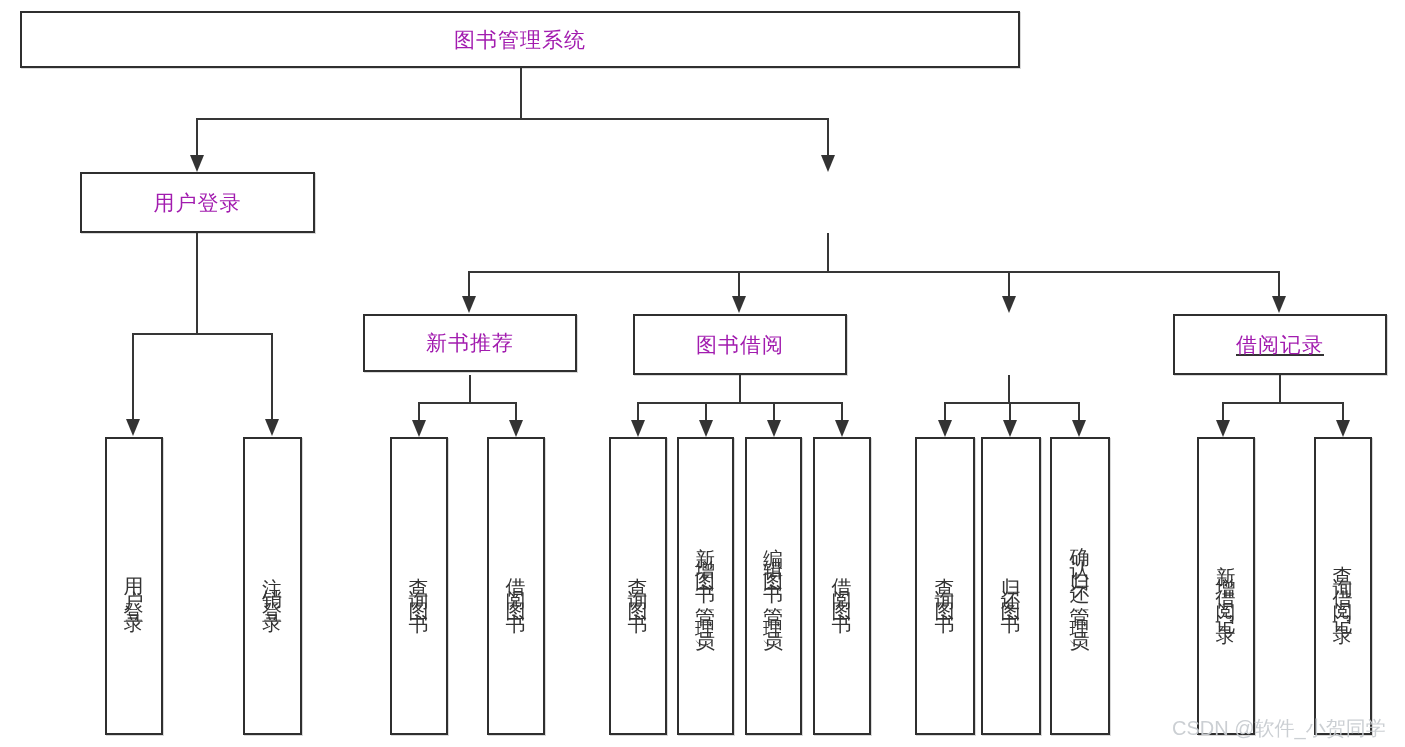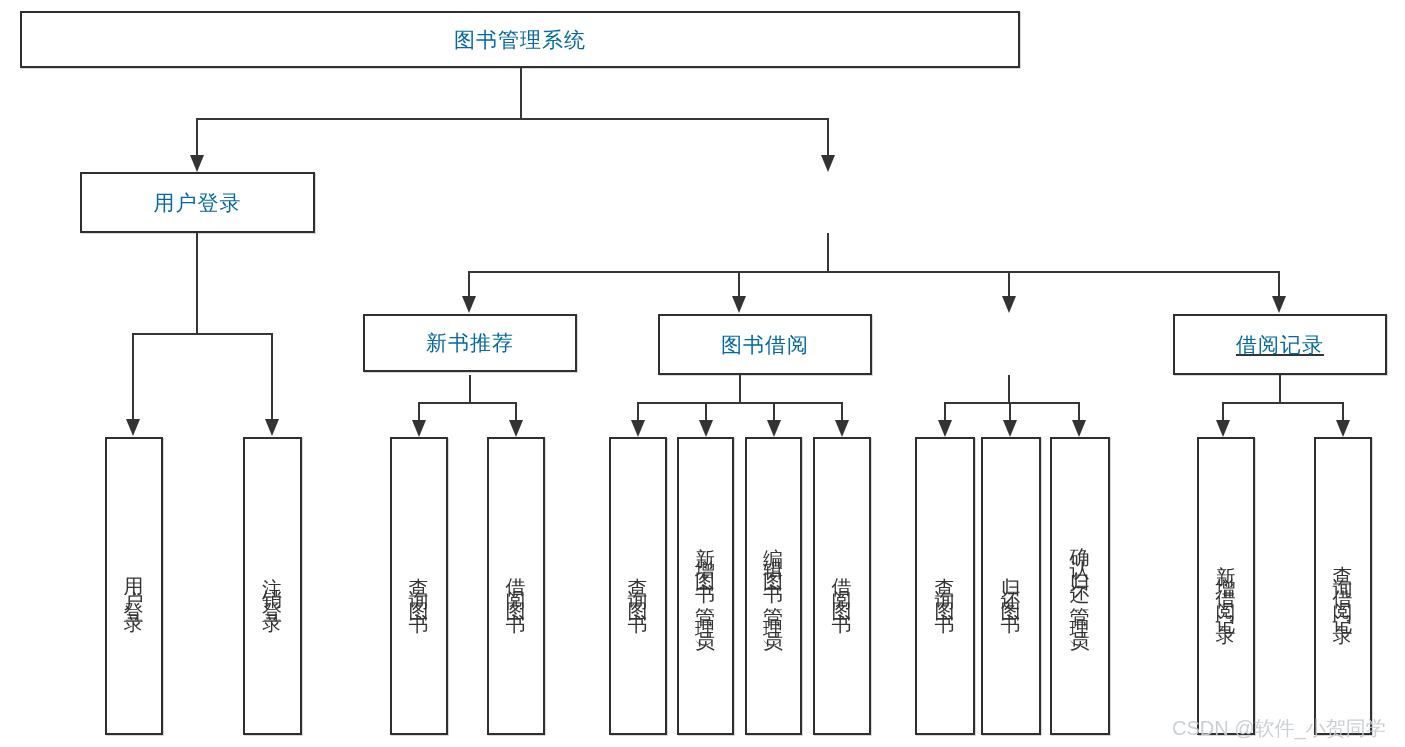--- a/index.html
+++ b/index.html
@@ -5,21 +5,21 @@
   html,body{margin:0;padding:0;background:#ffffff;}
   .canvas{
     position:relative;width:1405px;height:747px;background:#ffffff;
     font-family:"Liberation Sans","DejaVu Sans",sans-serif;color:#333333;overflow:hidden;
   }
   .node{
     position:absolute;border:2px solid #2f2f2f;background:#ffffff;
     display:flex;align-items:center;justify-content:center;box-sizing:border-box;
     box-shadow:1px 1px 0 rgba(0,0,0,0.15);
   }
-  .hnode span{font-size:21px;color:#0369a1;letter-spacing:1px;white-space:nowrap;}
+  .hnode span{font-size:21px;color:#a21caf;letter-spacing:1px;white-space:nowrap;}
   .vnode span{
     writing-mode:vertical-rl;text-orientation:mixed;
     font-size:20px;letter-spacing:12px;line-height:1.1;color:#333333;white-space:nowrap;
   }
   .vl{position:absolute;width:2px;background:#363636;}
   .hl{position:absolute;height:2px;background:#363636;}
   .arr{
     position:absolute;width:0;height:0;
     border-left:7px solid transparent;border-right:7px solid transparent;
     border-top:17px solid #333333;
@@ -64,21 +64,21 @@
   <div class="vl" style="left:738px;top:271px;height:26px;"></div>
   <div class="arr" style="left:732px;top:296px;"></div>
   <div class="vl" style="left:1008px;top:271px;height:26px;"></div>
   <div class="arr" style="left:1002px;top:296px;"></div>
   <div class="vl" style="left:1278px;top:271px;height:26px;"></div>
   <div class="arr" style="left:1272px;top:296px;"></div>
 
   <div class="node hnode" style="left:363px;top:314px;width:214px;height:58px;">
     <span>新书推荐</span>
   </div>
-  <div class="node hnode" style="left:633px;top:314px;width:214px;height:61px;margin-left:25px;">
+  <div class="node hnode" style="left:633px;top:314px;width:214px;height:61px;">
     <span>图书借阅</span>
   </div>
   <div class="node hnode" style="left:1173px;top:314px;width:214px;height:61px;text-decoration:underline;">
     <span>借阅记录</span>
   </div>
 
   <div class="vl" style="left:469px;top:375px;height:29px;"></div>
   <div class="hl" style="left:418px;top:402px;width:99px;"></div>
   <div class="vl" style="left:418px;top:402px;height:19px;"></div>
   <div class="arr" style="left:412px;top:420px;"></div>

